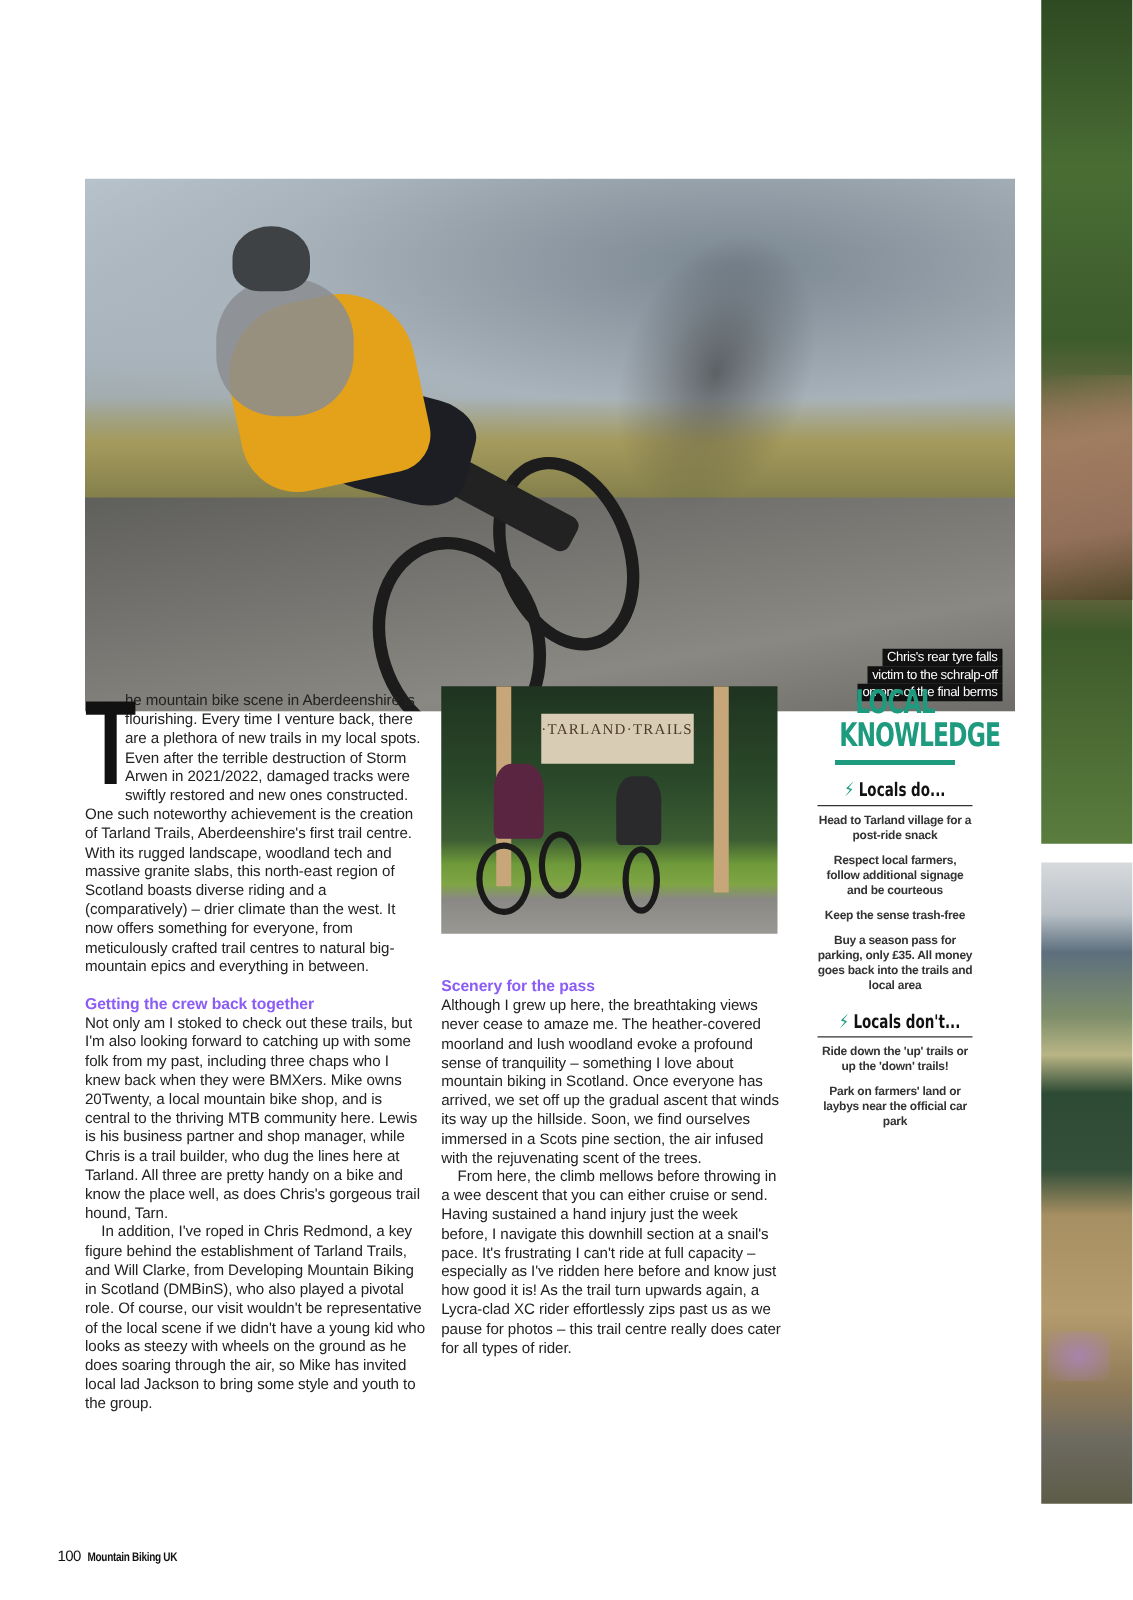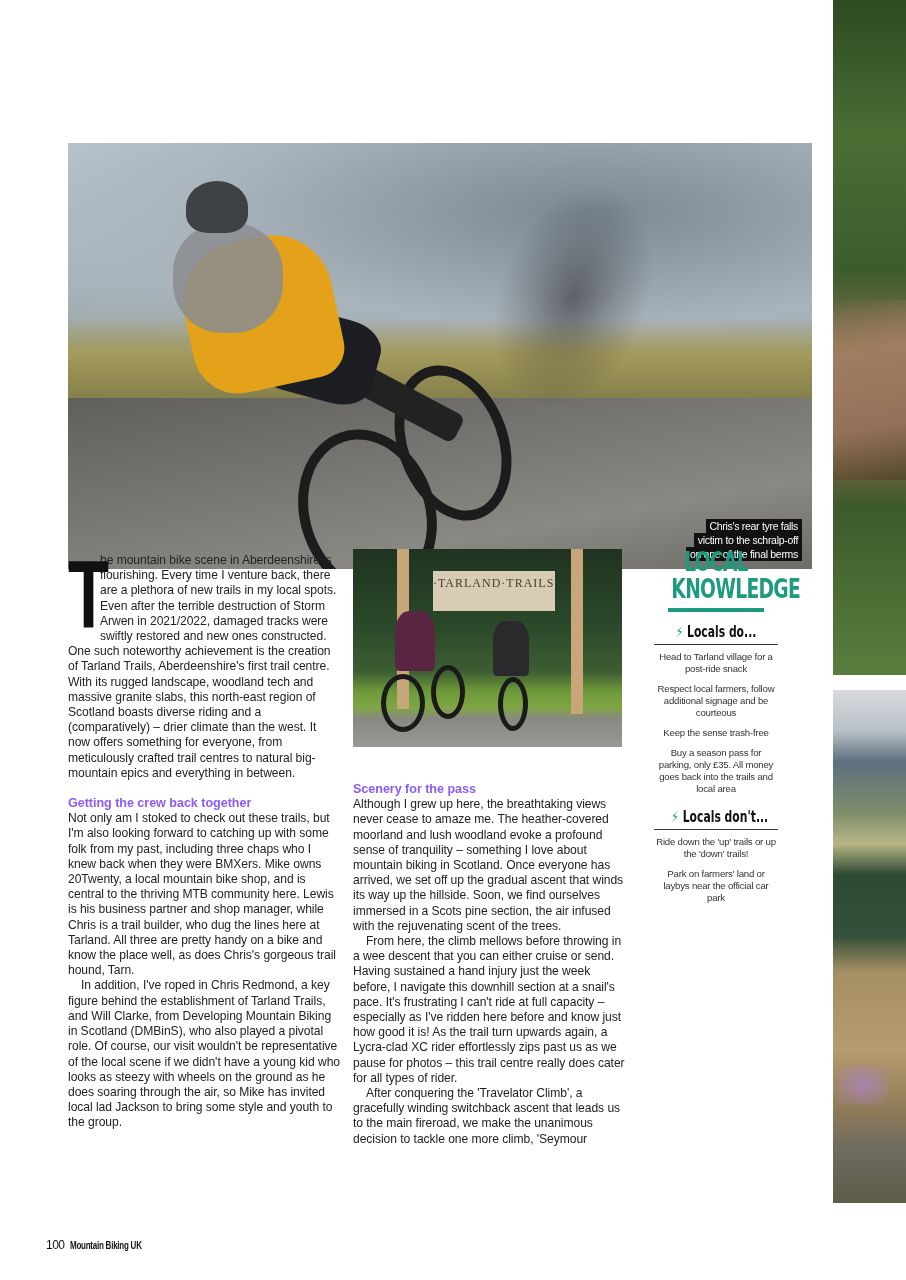--- a/index.html
+++ b/index.html
@@ -46,21 +46,21 @@
   .photo2 .bike1b { position:absolute; left:78px; top:116px; width:24px; height:44px; border:5px solid #1a1a1a; border-radius:50%; }
   .photo2 .bike2 { position:absolute; left:145px; top:128px; width:20px; height:44px; border:5px solid #1a1a1a; border-radius:50%; }
 
   
   .side { left:654px; top:549px; width:124px; text-align:center; }
   .side-title { font-family:"DejaVu Sans", sans-serif; font-weight:bold; color:#1e9a7f; font-size:26px; line-height:27px; letter-spacing:-1px; transform:scaleX(0.72); transform-origin:center; white-space:nowrap; }
   .side-rule { height:4px; background:#1e9a7f; margin:5px 14px 10px 14px; }
   .side-h { font-family:"DejaVu Sans", sans-serif; font-weight:bold; font-size:15px; line-height:20px; color:#111; transform:scaleX(0.72); white-space:nowrap; }
   .side-h .bolt { color:#1e9a7f; }
   .side-hr { height:1px; background:#333; margin:2px 0 6px 0; }
-  .side-item { font-size:9.6px; line-height:12px; color:#333; margin:0 0 8px 0; letter-spacing:-0.2px; }
+  .side-item { font-size:9.6px; line-height:12px; color:#333; margin:0 0 8px 0; letter-spacing:-0.2px;font-weight:bold; }
   .side-gap { height:4px; }
 
   
   .edge1 { left:833px; top:0; width:73px; height:675px; background: linear-gradient(180deg, #2e4a22 0%, #4a6d34 20%, #3c5c2c 40%, #9a7658 55%, #8c6b50 65%, #3d5a2a 75%, #5a7d3e 100%); }
   .edge1 .trail { position:absolute; left:0; top:300px; width:73px; height:180px; background:linear-gradient(170deg, rgba(160,120,90,0) 0%, #a07d60 30%, #93705a 70%, rgba(80,70,40,0.9) 100%); }
   .edge2 { left:833px; top:690px; width:73px; height:513px; background: linear-gradient(180deg, #d7dadc 0%, #b8c0c6 8%, #5d6f7e 14%, #7e8e6a 24%, #b9b585 30%, #2d4a34 36%, #35503a 48%, #a68f62 55%, #b59c6e 70%, #8f7a58 82%, #6d6a60 90%, #5d5c48 100%); }
   .edge2 .heather { position:absolute; left:5px; top:375px; width:50px; height:40px; background: radial-gradient(ellipse, rgba(170,130,190,0.8), rgba(170,130,190,0)); }
 
   
   .folio { left:46px; top:1238px; font-size:11px; color:#111; white-space:nowrap; }
@@ -106,21 +106,20 @@
   <div class="bike1"></div>
   <div class="bike1b"></div>
   <div class="bike2"></div>
 </div>
 
 <div class="abs col col2">
   <div class="gap"></div>
   <h3>Scenery for the pass</h3>
   <p>Although I grew up here, the breathtaking views never cease to amaze me. The heather-covered moorland and lush woodland evoke a profound sense of tranquility – something I love about mountain biking in Scotland. Once everyone has arrived, we set off up the gradual ascent that winds its way up the hillside. Soon, we find ourselves immersed in a Scots pine section, the air infused with the rejuvenating scent of the trees.</p>
   <p class="indent">From here, the climb mellows before throwing in a wee descent that you can either cruise or send. Having sustained a hand injury just the week before, I navigate this downhill section at a snail's pace. It's frustrating I can't ride at full capacity – especially as I've ridden here before and know just how good it is! As the trail turn upwards again, a Lycra-clad XC rider effortlessly zips past us as we pause for photos – this trail centre really does cater for all types of rider.</p>
-  <p class="indent">After conquering the 'Travelator Climb', a gracefully winding switchback ascent that leads us to the main fireroad, we make the unanimous decision to tackle one more climb, 'Seymour</p>
 </div>
 
 <div class="abs side">
   <div class="side-title">LOCAL</div>
   <div class="side-title">KNOWLEDGE</div>
   <div class="side-rule"></div>
 
   <div class="side-h"><span class="bolt">⚡</span> <span>Locals do...</span></div>
   <div class="side-hr"></div>
   <p class="side-item">Head to Tarland village for a post-ride snack</p>

